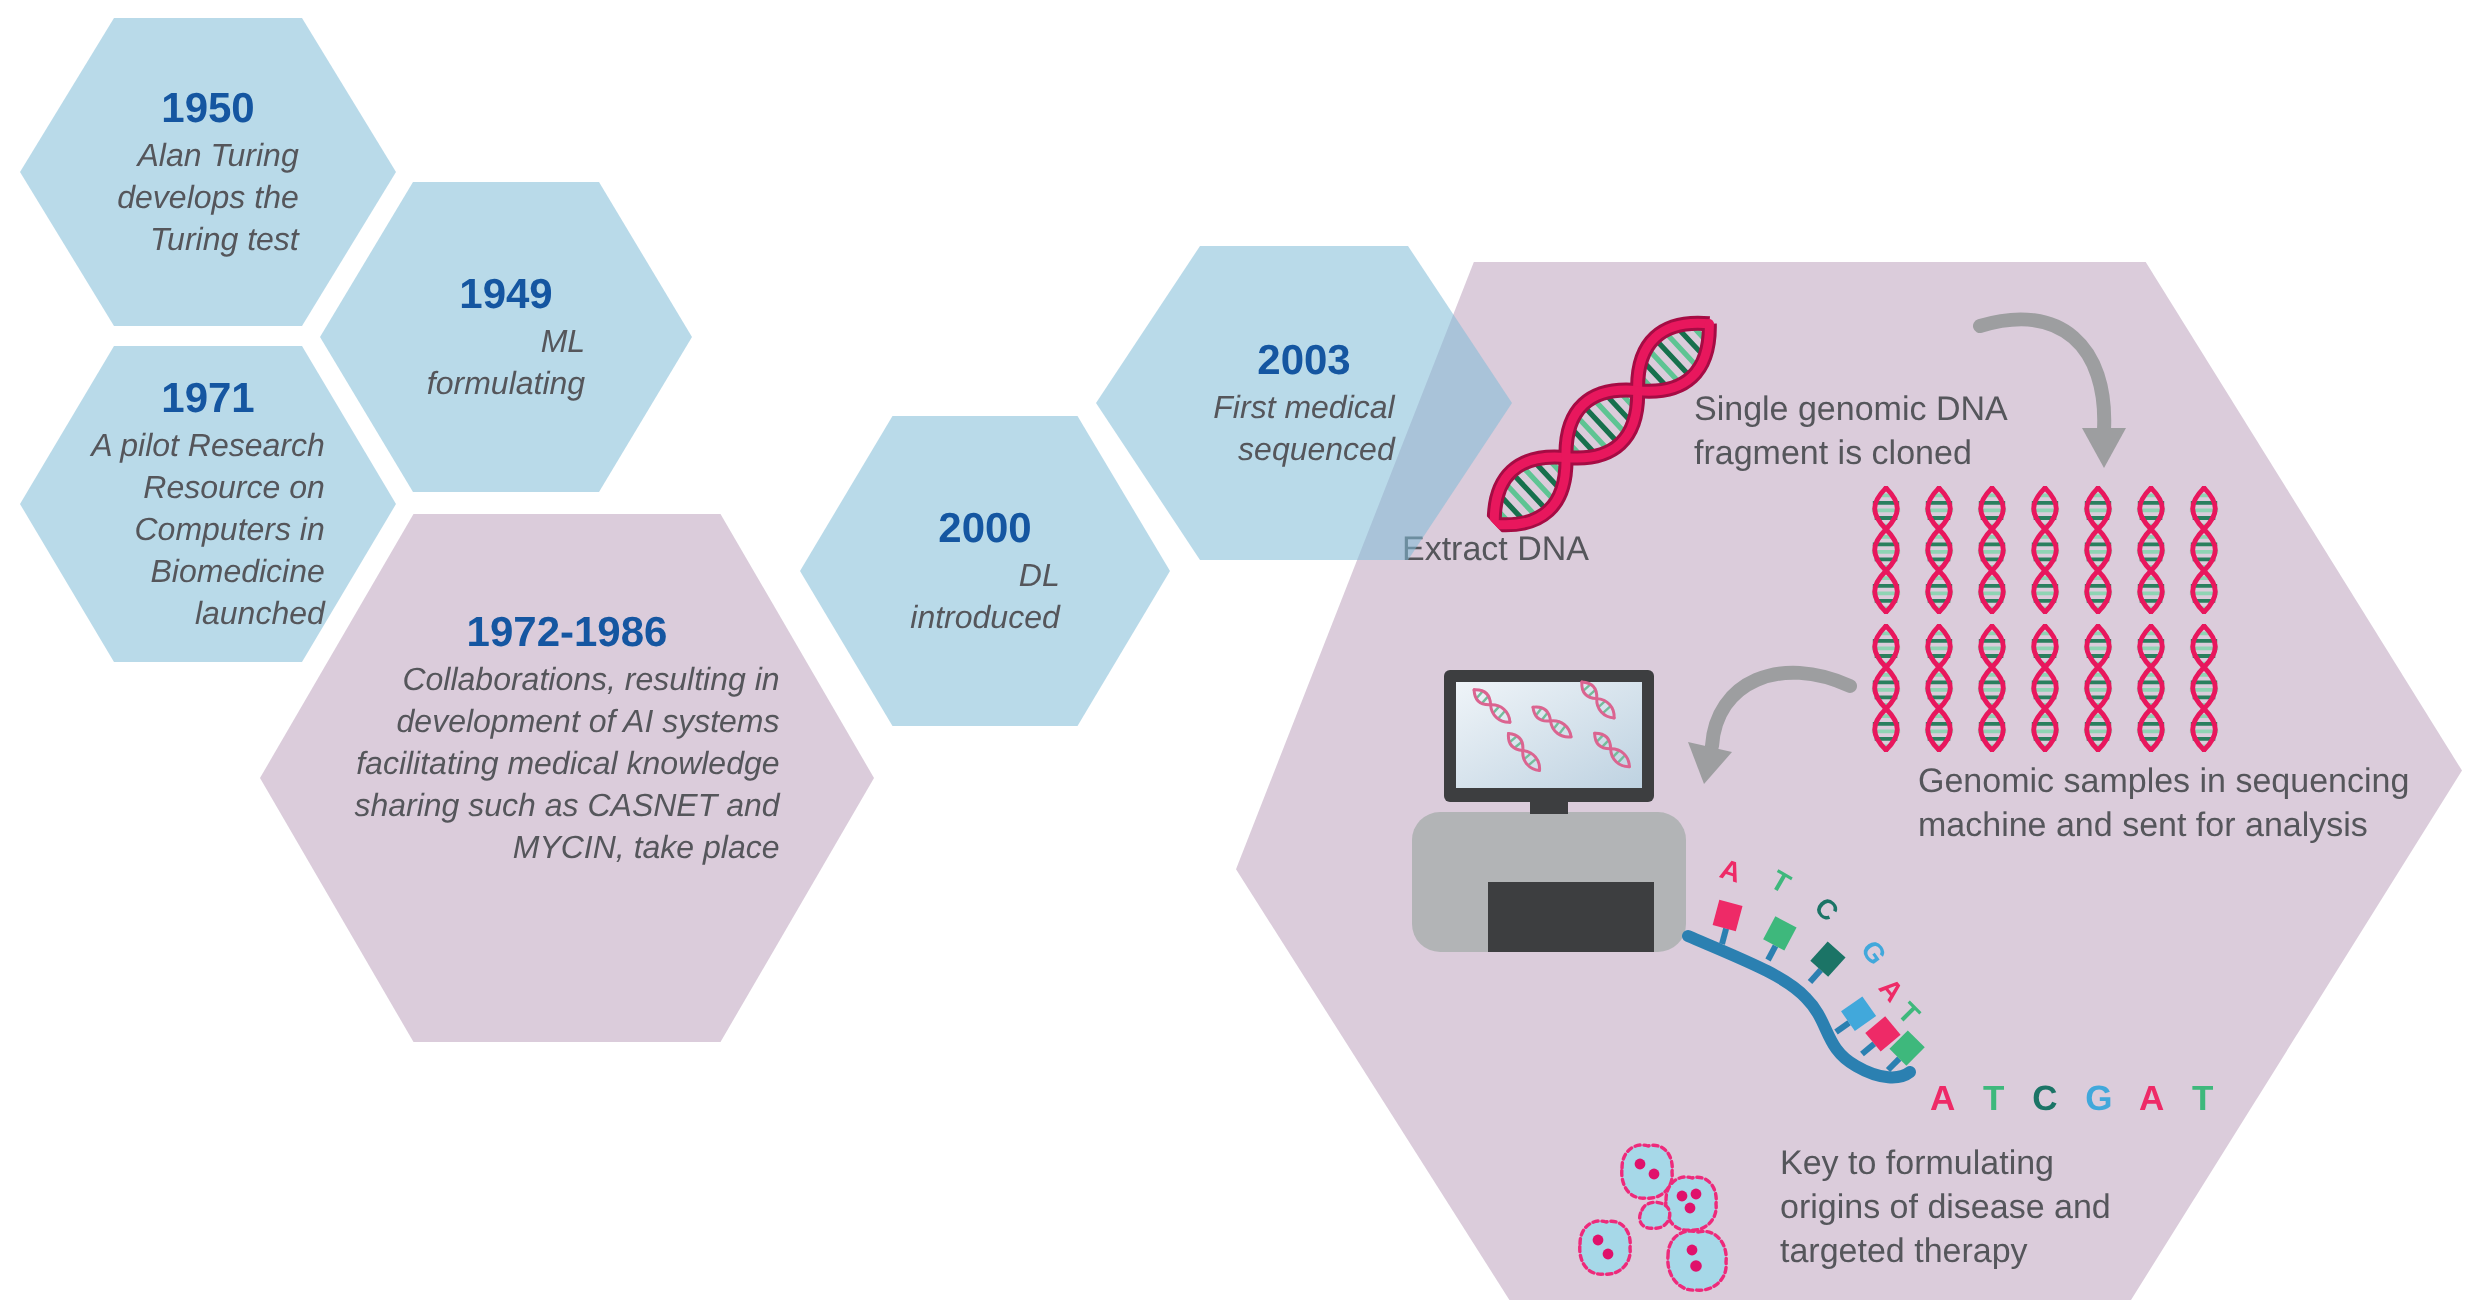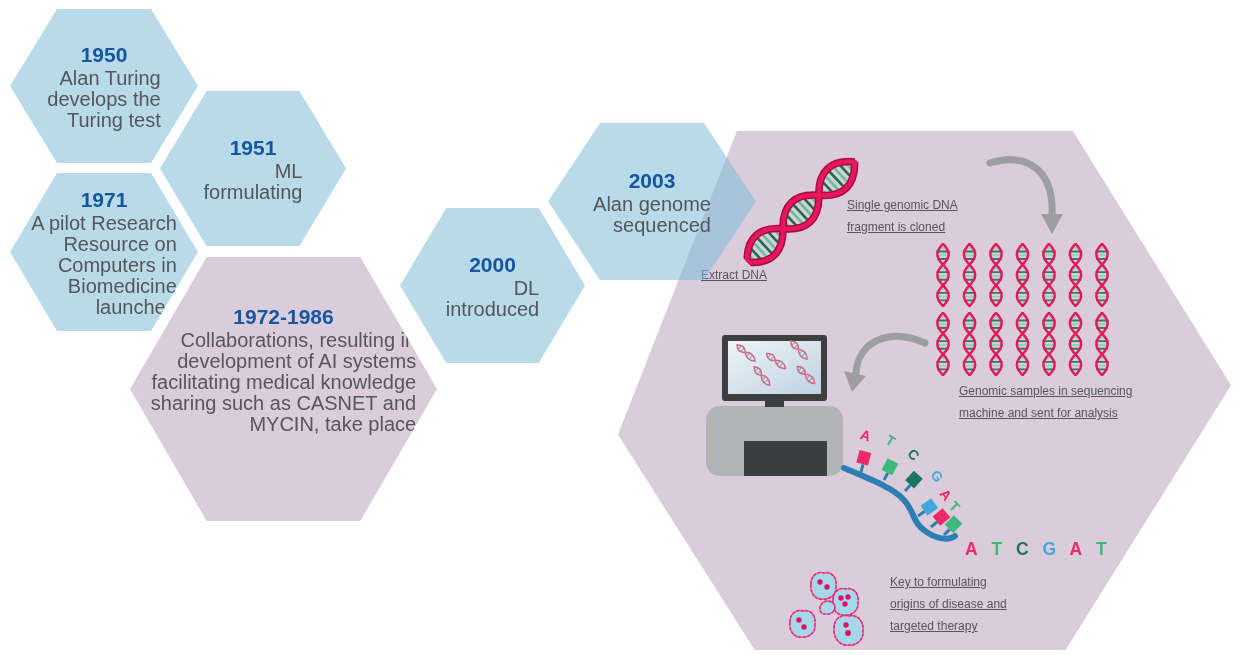--- a/index.html
+++ b/index.html
@@ -4,45 +4,45 @@
 <style>
   html,body{margin:0;padding:0;background:#ffffff;}
   #canvas{position:relative;width:1244px;height:655px;background:#ffffff;overflow:hidden;
           font-family:"Liberation Sans", sans-serif;}
   .hex{position:absolute;clip-path:polygon(25% 0%,75% 0%,100% 50%,75% 100%,25% 100%,0% 50%);
        display:flex;flex-direction:column;align-items:center;justify-content:center;
        text-align:right;box-sizing:border-box;}
   .hex-blue{background:rgba(127,188,215,0.55);}
   .hex-purple{background:#dbccdb;}
   .year{font-weight:bold;font-size:21px;color:#1556a1;line-height:27px;}
-  .hexbody{font-size:20px;color:#55565b;line-height:21px;white-space:pre-line;}
+  .hexbody{font-size:16px;color:#55565b;line-height:21px;white-space:pre-line;font-style:italic;}
   .panel{position:absolute;left:618px;top:131px;width:613px;height:519px;background:#dbccdb;
          clip-path:polygon(19.4% 0%,74.2% 0%,100% 49%,73% 100%,22.3% 100%,0% 58.5%);}
   .panel-layer{position:absolute;left:618px;top:131px;width:613px;height:519px;pointer-events:none;}
-  .plabel{position:absolute;font-size:12px;color:#55565b;line-height:22px;white-space:pre-line;text-decoration:underline;}
+  .plabel{position:absolute;font-size:17px;color:#55565b;line-height:22px;white-space:pre-line;}
   .helix-big{position:absolute;left:114px;top:10px;width:141px;height:140px;}
   .helix-big svg{position:absolute;left:47px;top:-5px;transform:rotate(47deg);transform-origin:50% 50%;}
   .seqrow{position:absolute;left:347px;top:408px;font-size:17.5px;font-weight:bold;letter-spacing:0;}
   .seqrow span{margin-right:9px;}
   .bA{color:#ee2a67}.bT{color:#3eb87c}.bC{color:#1b7466}.bG{color:#41a8db}
 </style>
 </head>
 <body>
 
 <div id="canvas">
 
   <div class="hex hex-blue" style="left:10px;top:9px;width:188px;height:154px;">
     <div class="year">1950</div>
     <div class="hexbody">Alan Turing
 develops the
 Turing test</div>
   </div>
 
   <div class="hex hex-blue" style="left:160px;top:91px;width:186px;height:155px;">
-    <div class="year">1951</div>
+    <div class="year">1949</div>
     <div class="hexbody">ML
 formulating</div>
   </div>
 
   <div class="hex hex-blue" style="left:10px;top:173px;width:188px;height:158px;">
     <div class="year">1971</div>
     <div class="hexbody">A pilot Research
 Resource on
 Computers in
 Biomedicine
@@ -209,17 +209,17 @@
       <span class="bT">T</span>
       <span class="bC">C</span>
       <span class="bG">G</span>
       <span class="bA">A</span>
       <span class="bT">T</span>
     </div>
   </div>
 
   <div class="hex hex-blue" style="left:548px;top:123px;width:208px;height:157px;">
     <div class="year">2003</div>
-    <div class="hexbody">Alan genome
+    <div class="hexbody">First medical
 sequenced</div>
   </div>
 
 </div>
 
 </body></html>

